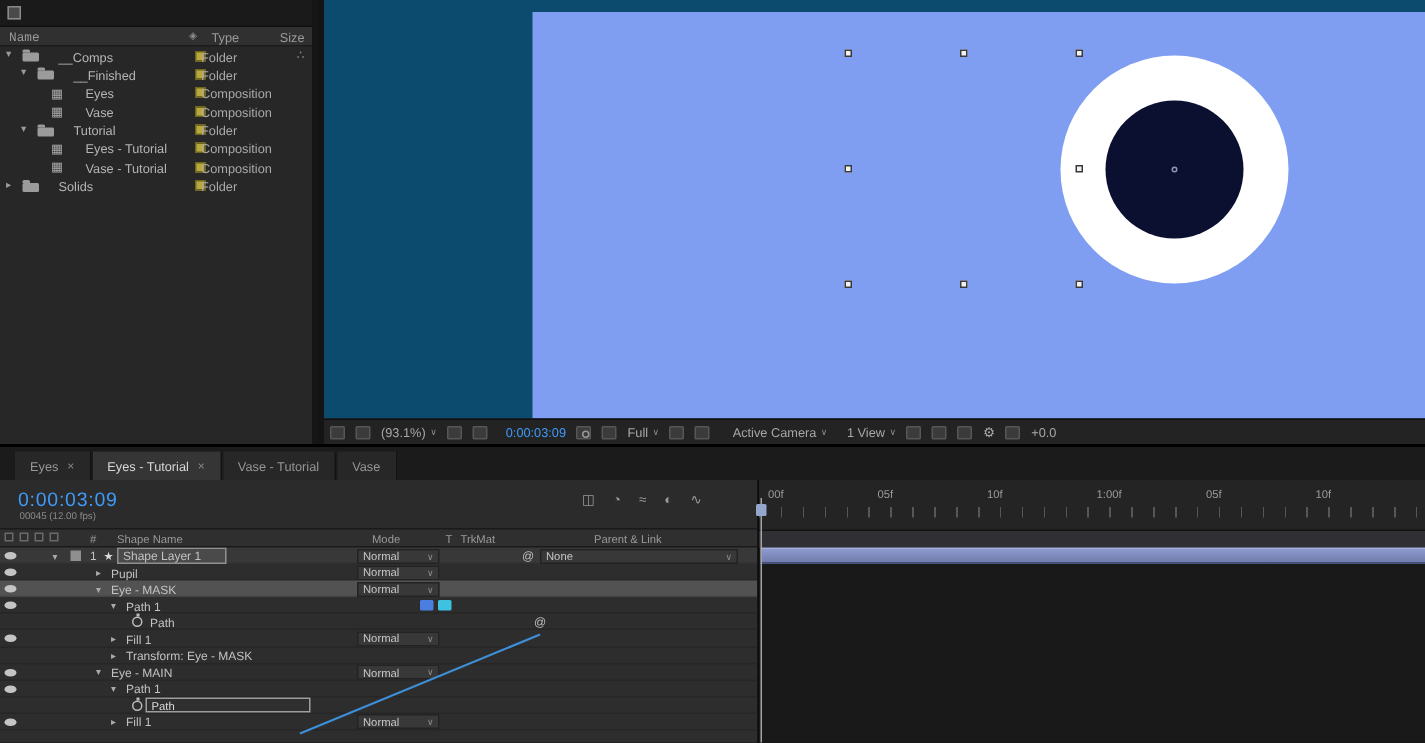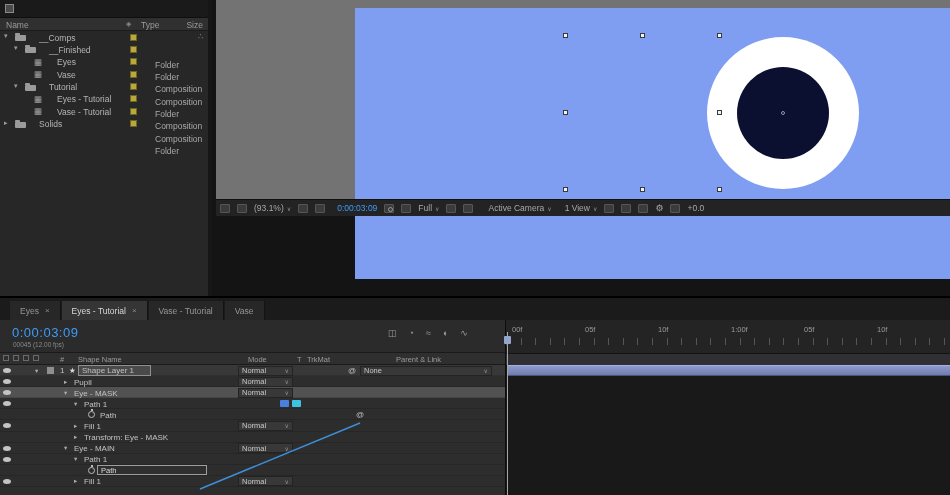--- a/index.html
+++ b/index.html
@@ -9,44 +9,44 @@
 
   
   #project { position:absolute; left:0; top:0; width:212px; height:296px;
              background:#272727; border-right:4px solid #161616; }
   .pp-strip { height:18px; background:#1a1a1a; border-bottom:1px solid #0f0f0f;
               display:flex; align-items:center; padding-left:5px; }
   .pp-tabicon { width:9px; height:9px; border:1px solid #8a8a8a; background:#4a4a4a; }
   .pp-cols { position:relative; height:13px; background:#303030;
              border-bottom:1px solid #1b1b1b; font-size:8.5px; color:#9a9a9a; }
   .pp-cols span { position:absolute; top:2px; }
-  .pc-name { left:6px; } .pc-lab { left:126px; font-size:7px; color:#8a8a8a; }
+  .pc-name { left:6px;font-family:Liberation Mono, monospace; } .pc-lab { left:126px; font-size:7px; color:#8a8a8a; }
   .pc-type { left:141px; } .pc-size { right:5px; }
   .pp-rows { position:relative; }
   .pp-row { position:relative; height:12.4px; font-size:8.5px; color:#b5b5b5; }
   .pp-row .tw { position:absolute; top:1px; font-size:7px; color:#9a9a9a; }
   .tw.p0 { left:4px; } .tw.p1 { left:14px; }
   .fldr { position:absolute; width:11px; height:6px; background:#9b9b9b; border-radius:1px; top:4px; }
   .fldr::before { content:''; position:absolute; left:0; top:-2px; width:5px; height:2px;
                   background:inherit; border-radius:1px 1px 0 0; }
   .fldr.p0 { left:15px; } .fldr.p1 { left:25px; }
   .compi { position:absolute; left:34px; top:1px; font-size:8.5px; color:#a8a8a8; }
   .pnm { position:absolute; top:1.5px; white-space:nowrap;margin-left:11px; }
   .pnm.p0 { left:28px; } .pnm.p1 { left:38px; } .pnm.p2 { left:46px; }
   .plab { position:absolute; left:130px; top:2.5px; width:7px; height:7px;
           border:1px solid #6f671f; }
-  .pty { position:absolute; left:155px; top:1.5px; color:#a9a9a9;margin-top:27px; }
+  .pty { position:absolute; left:134px; top:1.5px; color:#a9a9a9; }
   .pshr { position:absolute; right:5px; top:1px; color:#9a9a9a; font-size:8px; }
   .pp-foot { position:absolute; bottom:0; left:0; right:0; height:15px; background:#222;
              border-top:1px solid #181818; display:flex; align-items:center; gap:6px;
              padding-left:5px; font-size:8px; color:#9a9a9a; }
   .fic { width:9px; height:9px; background:#3a3a3a; border:1px solid #555; }
 
   
-  #viewer { position:absolute; left:216px; top:0; right:0; height:216px; background:#737373; }
+  #viewer { position:absolute; left:216px; top:0; right:0; height:296px; background:#0c4a6e; }
   #comp { position:absolute; left:139px; top:8px; right:0; height:271px; }
   #eyeWhite { position:absolute; left:352px; top:29px; width:152px; height:152px;
               border-radius:50%; background:#ffffff; display:flex;
               align-items:center; justify-content:center; }
   #eyePupil { width:92px; height:92px; border-radius:50%; position:relative; }
   .cdot { position:absolute; left:50%; top:50%; width:4px; height:4px; margin:-2px;
           border:1px solid #8f94b8; border-radius:50%; }
   .hnd { position:absolute; width:5px; height:5px; background:#f2f2f2;
          border:1px solid #3a3a3a; margin:-3px 0 0 -3px; }
   #vtoolbar { position:absolute; bottom:0; left:0; right:0; height:17px; background:#232323;

